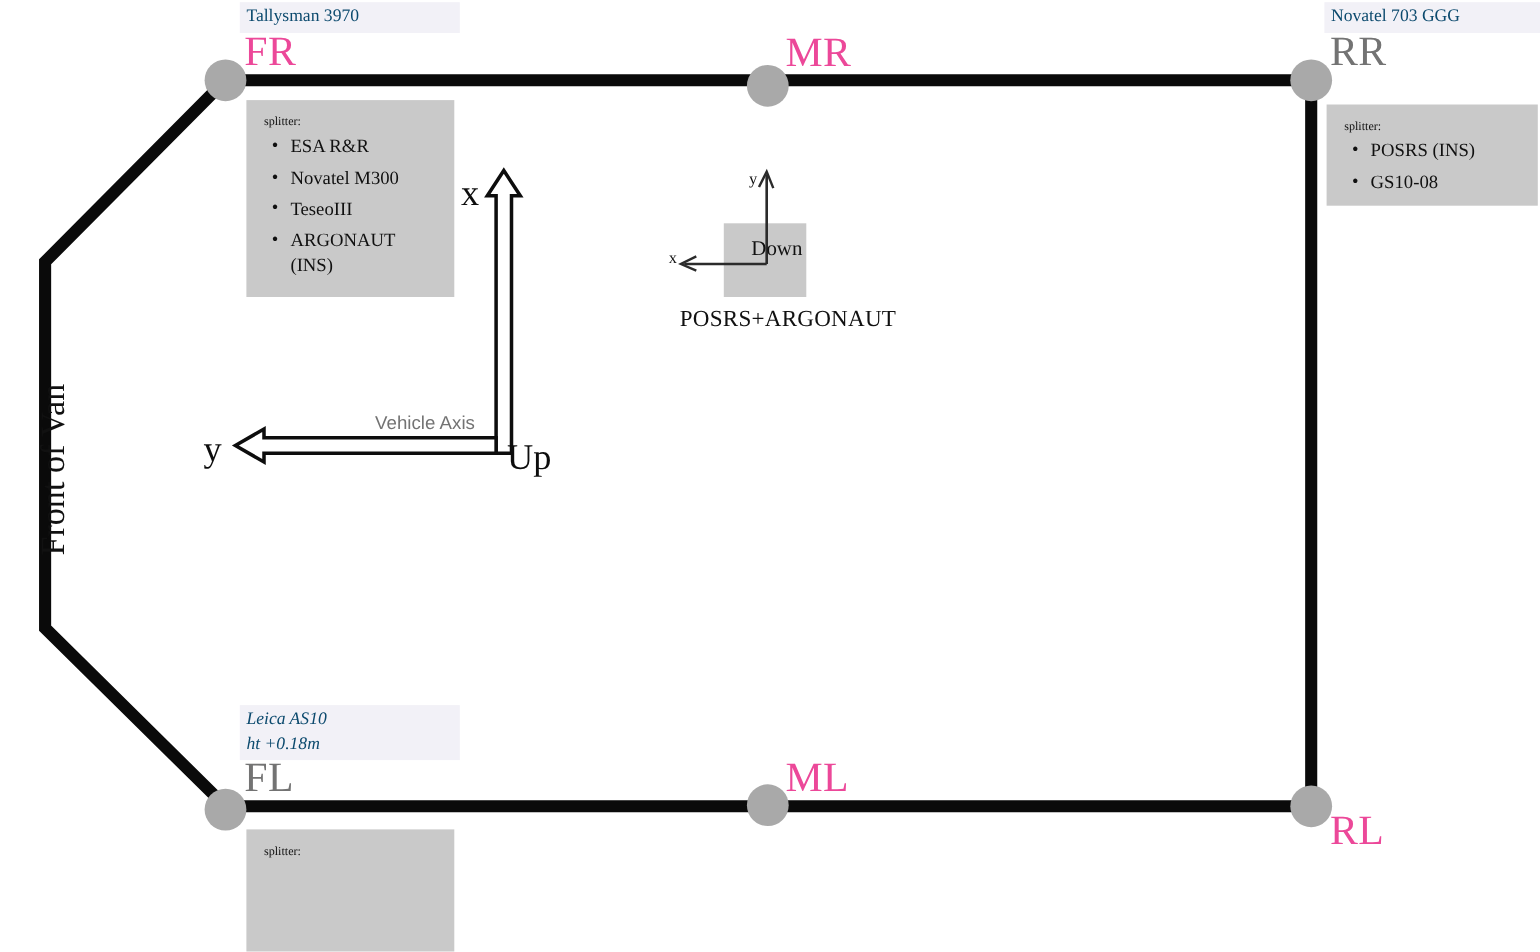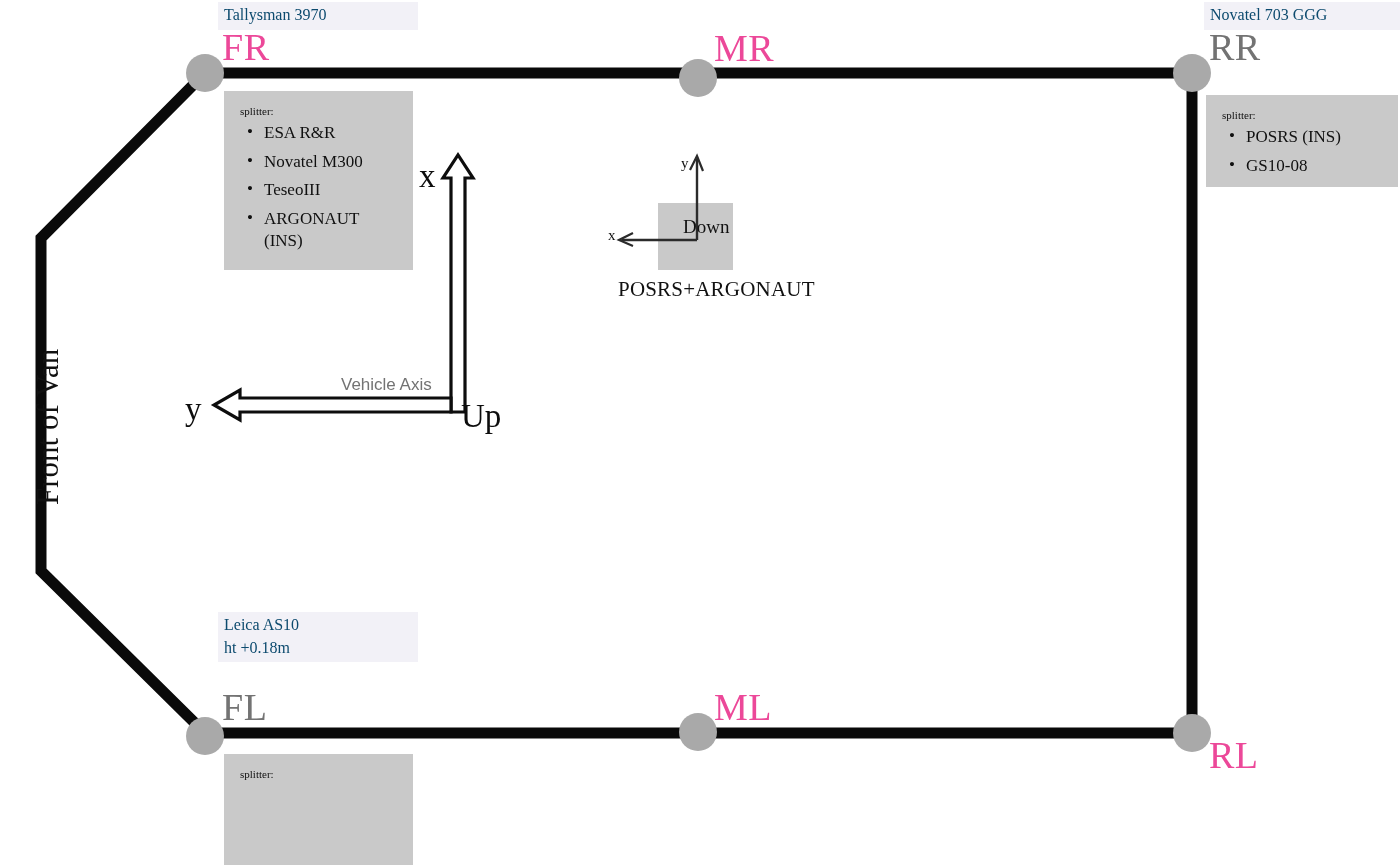--- a/index.html
+++ b/index.html
@@ -187,21 +187,21 @@
   <div class="name-tag" style="left: 1204px; top: 2px; width: 190px;">Novatel 703 GGG</div>
   <div class="pt-label dark" style="left: 1209px; top: 28px;">RR</div>
   <div class="splitter-box" style="left: 1206px; top: 95px; width: 192px; height: 92px;">
     <div class="splitter-title">splitter:</div>
     <ul class="splitter-list">
       <li>POSRS (INS)</li>
       <li>GS10-08</li>
     </ul>
   </div>
 
-  <div class="name-tag" style="left: 218px; top: 612px; width: 190px;">Leica AS10
+  <div class="name-tag" style="left: 218px; top: 641px; width: 190px; font-style: italic;">Leica AS10
 ht +0.18m</div>
   <div class="pt-label dark" style="left: 222px; top: 688px;">FL</div>
   <div class="splitter-box" style="left: 224px; top: 754px; width: 189px; height: 112px;">
     <div class="splitter-title">splitter:</div>
   </div>
 
   <div class="pt-label" style="left: 714px; top: 688px;">ML</div>
 
   <div class="pt-label" style="left: 1209px; top: 688px; margin-top: 48px;">RL</div>
 

